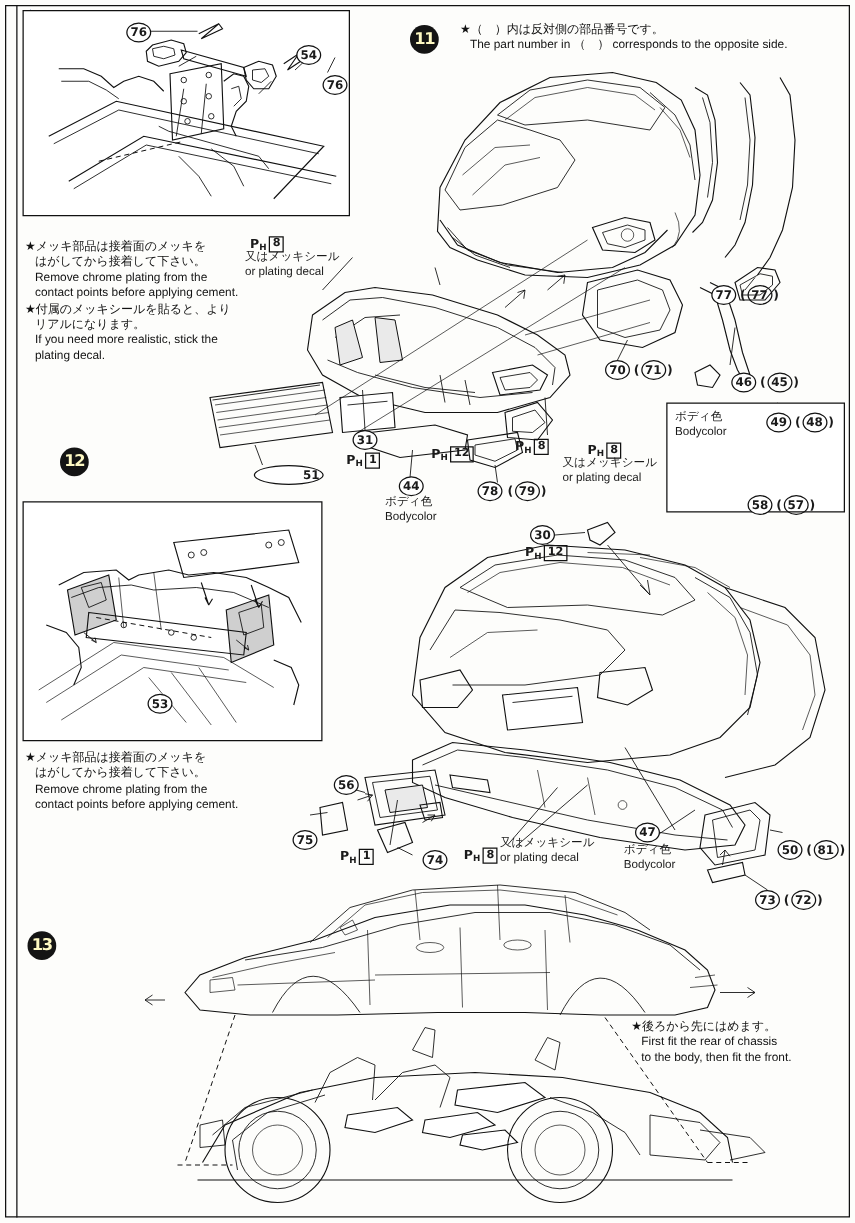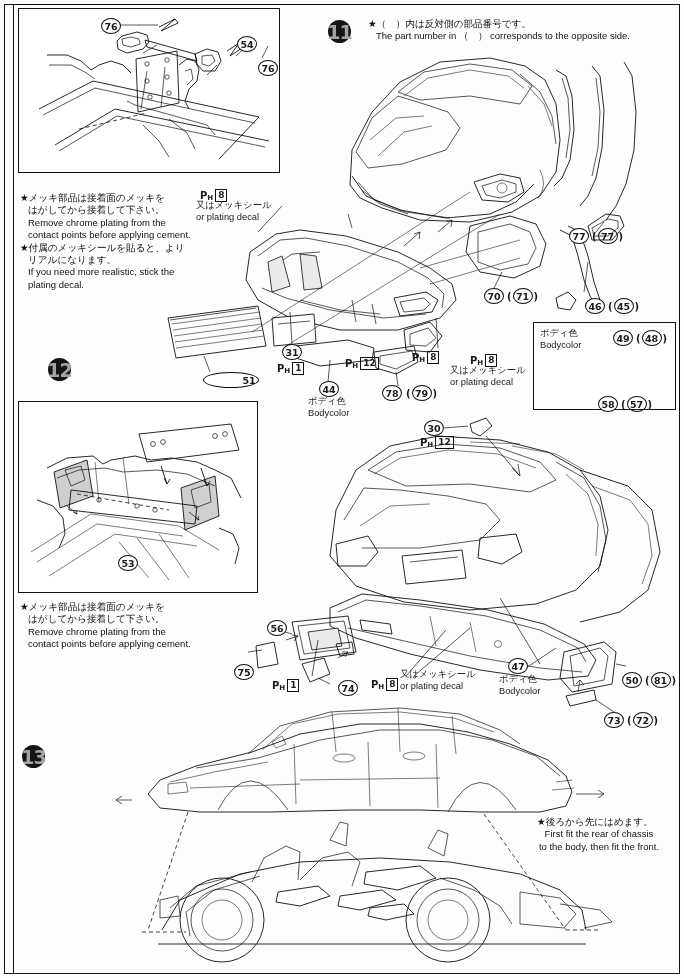--- a/index.html
+++ b/index.html
@@ -15,22 +15,22 @@
 
   
   .logo{position:absolute;left:18px;top:8px;width:66px;height:34px;}
   .logo .chars{display:flex;gap:2px;align-items:center;}
   .logo .ch{font-family:"DejaVu Sans",sans-serif;font-size:15px;font-weight:bold;color:#2a4fb5;line-height:15px;}
   .logo .seal{width:17px;height:17px;border-radius:50%;background:#cf2020;color:#fff;font-size:10px;
        display:flex;align-items:center;justify-content:center;font-weight:bold;}
   .logo .url{font-size:7.5px;font-weight:bold;color:#d84a10;letter-spacing:.3px;margin-top:1px;}
 
   
-  .step{position:absolute;width:23px;height:23px;border-radius:50%;background:#141414;color:#a3a3a3;
-        font-weight:bold;font-size:19px;display:flex;align-items:center;justify-content:center;
+  .step{position:absolute;width:23px;height:23px;border-radius:50%;background:#141414;color:#fef9c3;
+        font-weight:bold;font-size:13px;display:flex;align-items:center;justify-content:center;
         font-family:"DejaVu Sans",sans-serif;letter-spacing:-1px;}
 
   
   .boxdiag{position:absolute;border:1.4px solid #111;background:#fff;box-sizing:border-box;}
 
   
   .note{position:absolute;font-size:9.4px;line-height:12.4px;color:#111;}
   .note .jp{font-family:"DejaVu Sans",sans-serif;font-size:9.6px;}
   .note .en{font-family:"Liberation Sans",sans-serif;font-size:9.5px;}
   .note .ind{padding-left:8px;}
@@ -525,18 +525,18 @@
       <span>)</span>
   </div>
   <div class="pn" style="left:604px;top:712px;">73</div>
   <div class="paren" style="left:627px;top:712px;">
     <span>(</span>
       <span class="b">72</span>
       <span>)</span>
   </div>
 
   <div class="step" style="left:22px;top:745px;">13</div>
-  <div class="note" style="left:505px;top:816px;width:180px;text-align:center;">
+  <div class="note" style="left:505px;top:816px;width:180px;">
     <div class="jp">★後ろから先にはめます。</div>
     <div class="en ind">First fit the rear of chassis</div>
     <div class="en ind">to the body, then fit the front.</div>
   </div>
 </div>
 
 </body></html>

